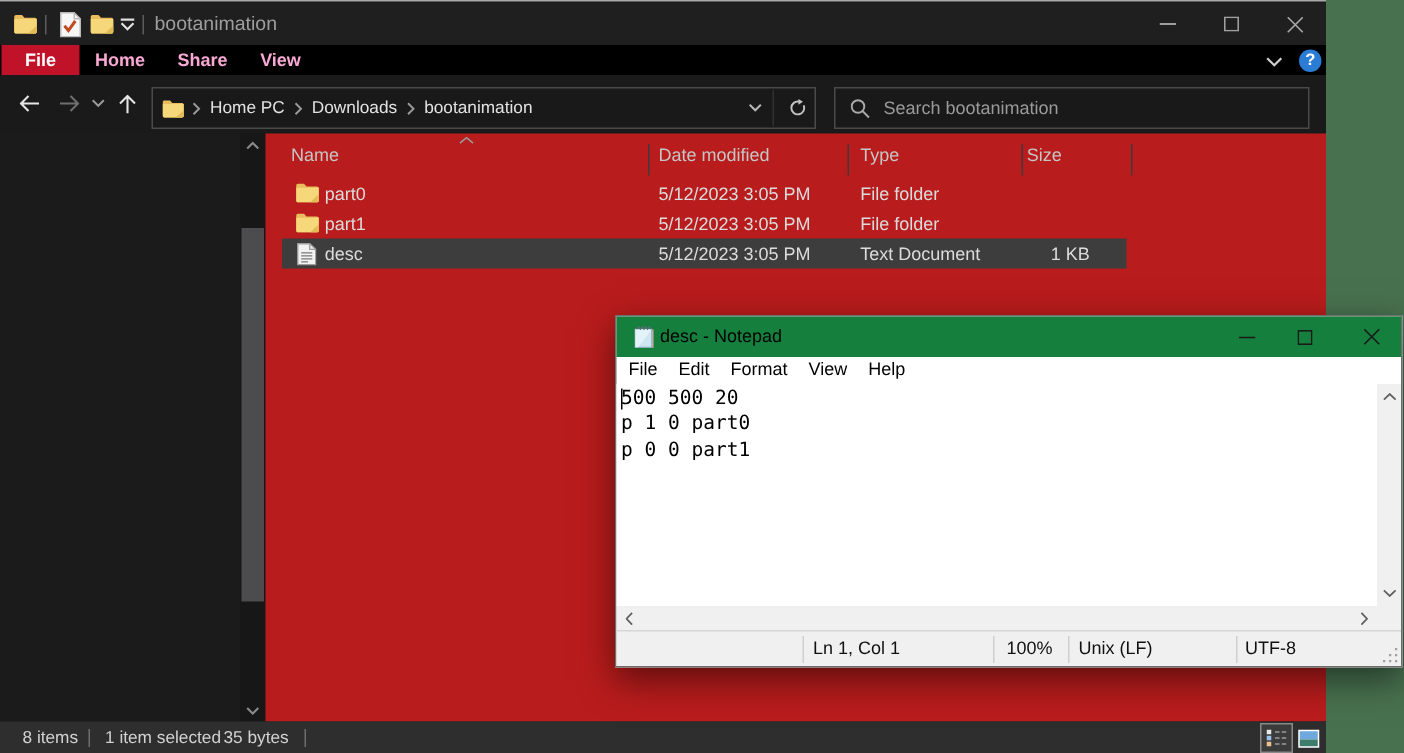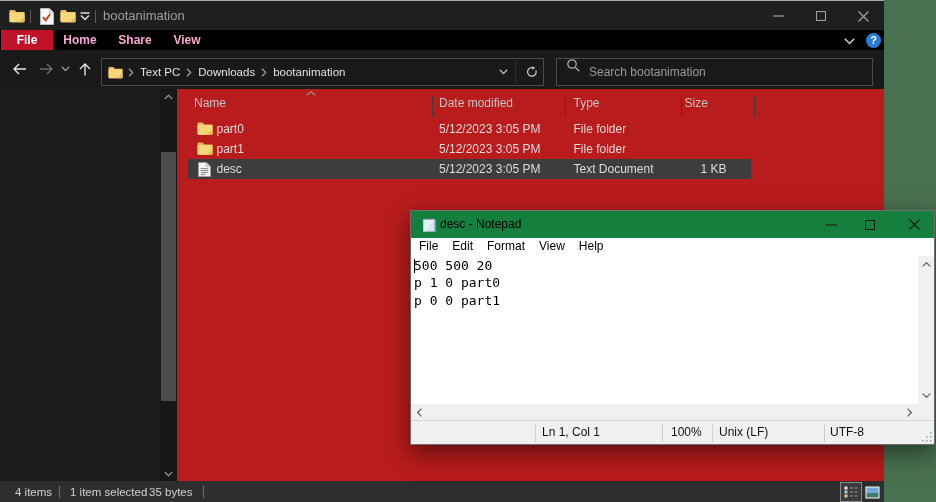--- a/index.html
+++ b/index.html
@@ -18,21 +18,21 @@
   .tab-file { position:absolute; left:1px; top:0; width:52px; height:20px; background:#c01228; color:#fff; font-size:12px; font-weight:700; text-align:center; line-height:20px; }
   .tab { position:absolute; top:0; height:20px; line-height:20px; color:#f9a8d4; font-size:12px; font-weight:700; transform:translateX(-50%); }
 
   .ex-addr { position:absolute; left:0; top:49px; width:100%; height:39px; background:#1a1a1a; }
   .navbtn { position:absolute; top:6px; width:26px; height:26px; display:flex; align-items:center; justify-content:center; background:transparent; border:none; }
   .addr-box { position:absolute; left:101px; top:8px; width:443px; height:28px; background:#191919; border:1px solid #4a4a4a; display:flex; align-items:center; }
   .addr-box .crumb { color:#e2e2e2; font-size:11.5px; padding:0 3px; white-space:nowrap; }
   .addr-right-sep { position:absolute; left:413px; top:1px; width:1px; height:24px; background:#323232; }
   .addr-dd { position:absolute; left:389px; top:0; width:24px; height:26px; display:flex; align-items:center; justify-content:center; border:none; background:transparent; }
   .addr-refresh { position:absolute; left:416px; top:0; width:27px; height:26px; display:flex; align-items:center; justify-content:center; border:none; background:transparent; }
-  .search-box { position:absolute; left:556px; top:8px; width:317px; height:28px; background:#191919; border:1px solid #4a4a4a; display:flex; }
+  .search-box { position:absolute; left:556px; top:8px; width:317px; height:28px; background:#191919; border:1px solid #4a4a4a; display:flex; align-items:center; }
   .search-input { background:transparent; border:none; outline:none; color:#e0e0e0; font-size:12px; font-family:"Liberation Sans",sans-serif; width:250px; }
   .search-input::placeholder { color:#9a9a9a; opacity:1; }
 
   .ex-main { position:absolute; left:0; top:88px; width:100%; height:392px; }
   .nav-pane { position:absolute; left:0; top:0; width:160px; height:392px; background:#1b1b1b; }
   .nav-scroll { position:absolute; left:160px; top:0; width:17px; height:392px; background:#171717; }
   .nav-scroll .sbtn { position:absolute; left:0; width:17px; height:15px; display:flex; align-items:center; justify-content:center; background:transparent; border:none; }
   .nav-thumb { position:absolute; left:1px; top:63px; width:15px; height:249px; background:#4c4c4f; }
 
   .file-area { position:absolute; left:177px; top:0; width:707px; height:392px; background:#b91c1c; }
@@ -155,21 +155,21 @@
 
     <div class="addr-box">
       <svg style="margin-left:6px" width="15" height="13" viewBox="0 0 16 14">
         <path d="M0.5 2.2 C0.5 1.5 1 1 1.7 1 h4 l1.6 1.9 h7 c.7 0 1.2.5 1.2 1.2 v8 c0 .7-.5 1.2-1.2 1.2 H1.7 c-.7 0-1.2-.5-1.2-1.2 Z" fill="#e9bd5d"></path>
         <path d="M0.5 3.6 h15 v8.5 c0 .7-.5 1.2-1.2 1.2 H1.7 c-.7 0-1.2-.5-1.2-1.2 Z" fill="#f6d779"></path>
         <path d="M15.5 8 v4.1 c0 .7-.5 1.2-1.2 1.2 h-4.5 Z" fill="#e3bb55"></path>
       </svg>
       <svg style="margin:0 3px 0 5px" width="6" height="9" viewBox="0 0 6 9">
           <path d="M1 0.8 l3.7 3.7 -3.7 3.7" stroke="#9a9a9a" stroke-width="1.3" fill="none"></path>
         </svg>
-      <span class="crumb">Text PC</span>
+      <span class="crumb">Home PC</span>
       <svg style="margin:0 3px" width="6" height="9" viewBox="0 0 6 9">
           <path d="M1 0.8 l3.7 3.7 -3.7 3.7" stroke="#9a9a9a" stroke-width="1.3" fill="none"></path>
         </svg>
       <span class="crumb">Downloads</span>
       <svg style="margin:0 3px" width="6" height="9" viewBox="0 0 6 9">
           <path d="M1 0.8 l3.7 3.7 -3.7 3.7" stroke="#9a9a9a" stroke-width="1.3" fill="none"></path>
         </svg>
       <span class="crumb">bootanimation</span>
 
       <div class="addr-right-sep"></div>
@@ -255,21 +255,21 @@
         </svg>
         <span class="cell" style="left:39.5px">desc</span>
         <span class="cell" style="left:262px">5/12/2023 3:05 PM</span>
         <span class="cell" style="left:396.5px">Text Document</span>
         <span class="cell" style="left:504px;width:65px;text-align:center">1 KB</span>
       </div>
     </div>
   </div>
 
   <div class="ex-status">
-    <span class="stxt" style="left:15px">4 items</span>
+    <span class="stxt" style="left:15px">8 items</span>
     <div class="ssep" style="left:59px"></div>
     <span class="stxt" style="left:70px">1 item selected</span>
     <span class="stxt" style="left:149px">35 bytes</span>
     <div class="ssep" style="left:203px"></div>
   </div>
   <button class="view-details">
     <svg width="14" height="12" viewBox="0 0 14 12">
       <rect x="0.5" y="0.5" width="3" height="3" fill="#e8e8e8"></rect>
         <path d="M6 2 h3 M10.5 2 h3" stroke="#9a9a9a"></path>
       <rect x="0.5" y="4.5" width="3" height="3" fill="#9cc3ea"></rect>

